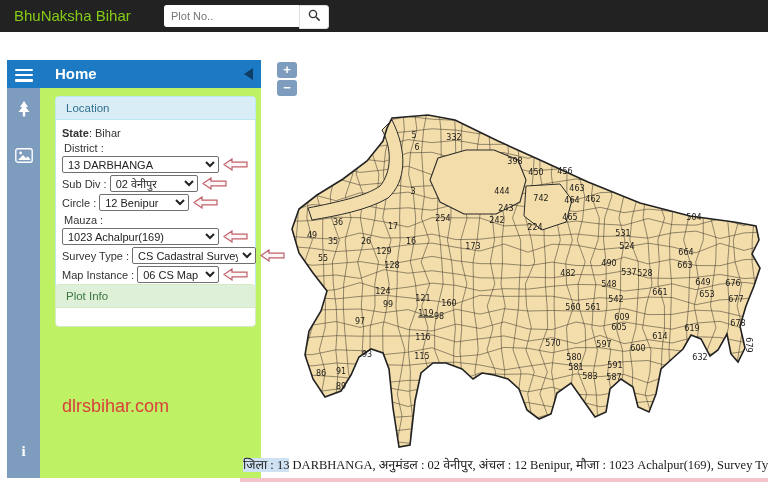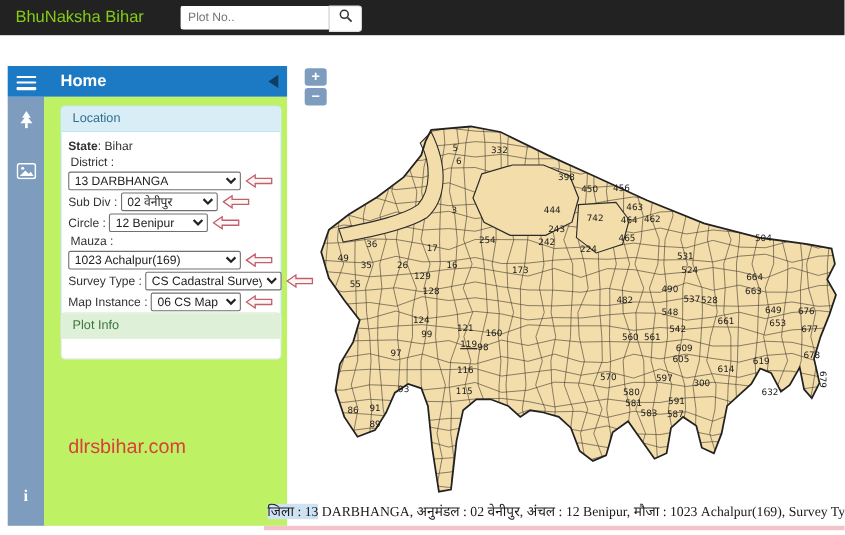--- a/index.html
+++ b/index.html
@@ -319,21 +319,21 @@
         <span class="plotnum" style="left: 397px; top: 157px;">663</span>
         <span class="plotnum" style="left: 398px; top: 144px;">664</span>
         <span class="plotnum" style="left: 415px; top: 174px;">649</span>
         <span class="plotnum" style="left: 419px; top: 186px;">653</span>
         <span class="plotnum" style="left: 448px; top: 191px;">677</span>
         <span class="plotnum" style="left: 450px; top: 215px;">678</span>
         <span class="plotnum" style="left: 445px; top: 175px;">676</span>
         <span class="plotnum" style="left: 372px; top: 184px;">661</span>
         <span class="plotnum" style="left: 404px; top: 220px;">619</span>
         <span class="plotnum" style="left: 372px; top: 228px;">614</span>
-        <span class="plotnum" style="left: 350px; top: 240px;">300</span>
+        <span class="plotnum" style="left: 350px; top: 240px;">600</span>
         <span class="plotnum" style="left: 316px; top: 236px;">597</span>
         <span class="plotnum" style="left: 327px; top: 257px;">591</span>
         <span class="plotnum" style="left: 286px; top: 249px;">580</span>
         <span class="plotnum" style="left: 288px; top: 259px;">581</span>
         <span class="plotnum" style="left: 326px; top: 269px;">587</span>
         <span class="plotnum" style="left: 302px; top: 268px;">583</span>
         <span class="plotnum" style="left: 265px; top: 235px;">570</span>
         <span class="plotnum" style="left: 331px; top: 219px;">605</span>
         <span class="plotnum" style="left: 334px; top: 209px;">609</span>
         <span class="plotnum" style="left: 305px; top: 199px;">561</span>

